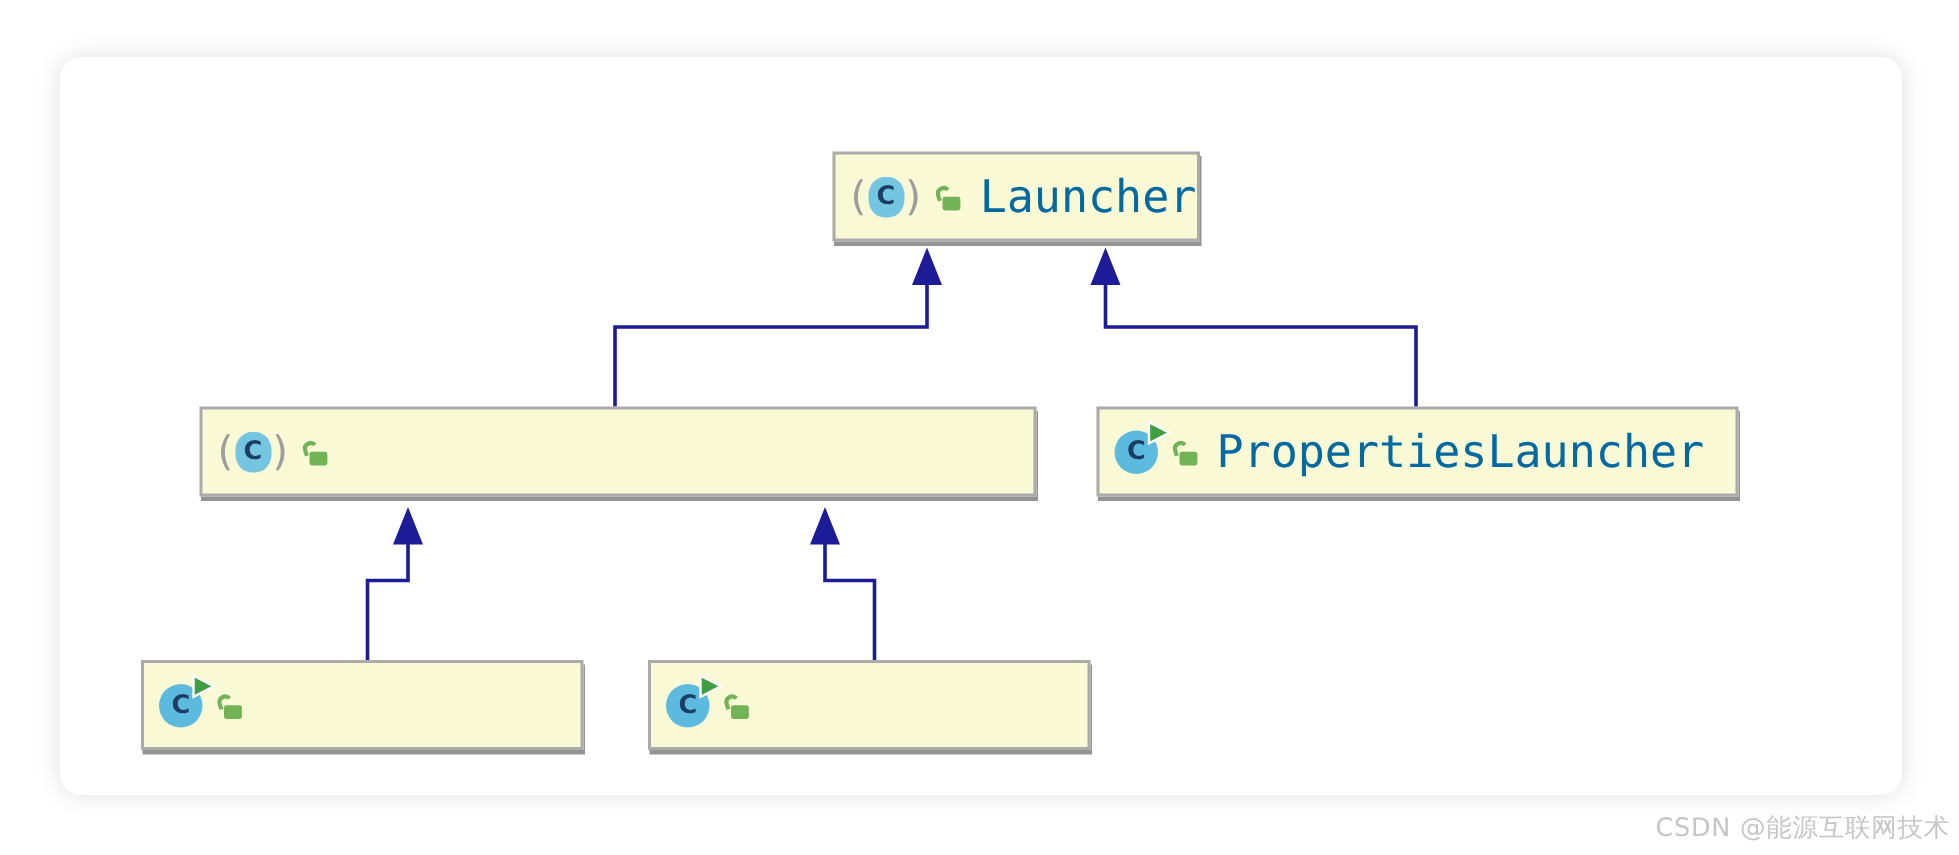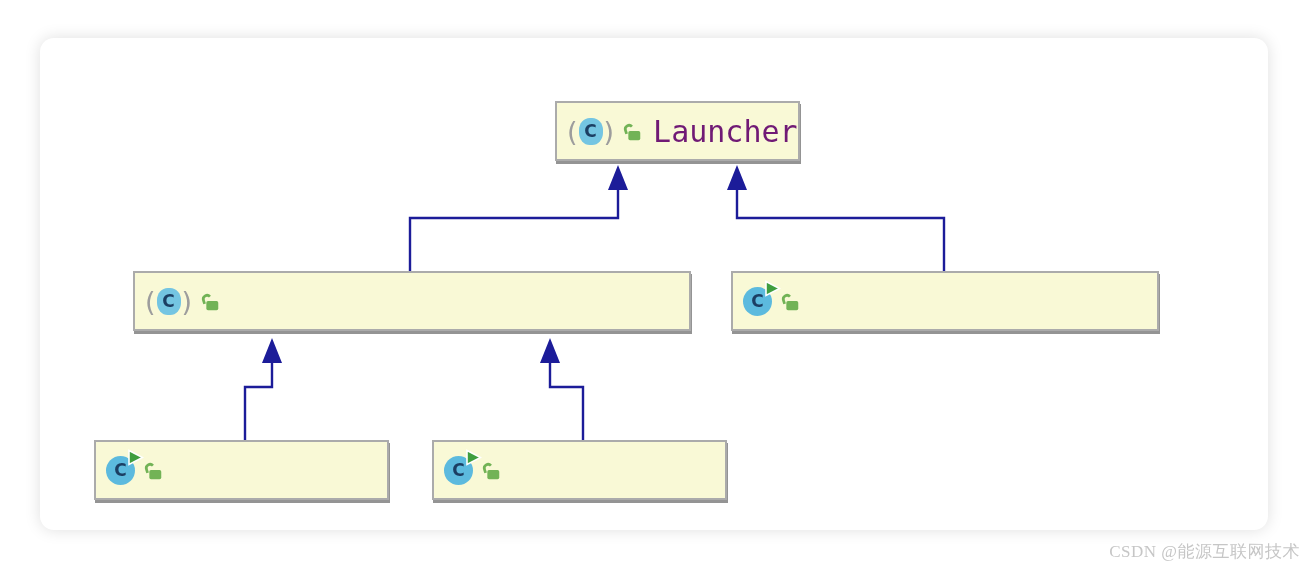--- a/index.html
+++ b/index.html
@@ -17,42 +17,42 @@
   .edges polygon{fill:#1c1c99;stroke:none;}
 
   .node{
     position:absolute;height:60px;box-sizing:border-box;
     background:#f9f9d6;border:2px solid #ababab;
     box-shadow:1px 3px 0 #949494;
     display:flex;align-items:center;padding:0 10px;white-space:nowrap;
   }
   .label{
     font-family:"DejaVu Sans Mono","Liberation Mono",monospace;
-    font-size:30px;color:#701a75;margin-left:10px;letter-spacing:0px;
+    font-size:30px;color:#0369a1;margin-left:10px;letter-spacing:0px;
   }
   .cicon{position:relative;display:inline-flex;align-items:center;flex:none;}
   .cicon.abstract::before{
     content:"(";color:#9d9d9d;font:400 27px/1 "DejaVu Sans",sans-serif;margin-right:1px;
   }
   .cicon.abstract::after{
     content:")";color:#9d9d9d;font:400 27px/1 "DejaVu Sans",sans-serif;margin-left:1px;
   }
   .ball{
     display:inline-block;width:24px;height:27px;border-radius:45%;
     background:#74c5e2;color:#1c3e63;text-align:center;
     font:700 17px/27px "DejaVu Sans",sans-serif;
   }
   .cicon.runnable .ball{
     width:29px;height:29px;border-radius:50%;background:#5cbade;line-height:29px;
   }
   .run-badge{position:absolute;top:-7px;right:-9px;}
   .lock-icon{flex:none;margin-left:7px;margin-top:2px;}
   .watermark{
     position:absolute;top:540px;right:6px;
-    font-size:17px;color:#c6c6c6;letter-spacing:0.5px;font-family:Liberation Serif, serif;
+    font-size:17px;color:#c6c6c6;letter-spacing:0.5px;
   }
 </style>
 </head>
 <body>
 
 <div class="stage">
 
   <div class="card"></div>
 
   <svg class="edges" width="1306" height="570" viewBox="0 0 1306 570">
@@ -99,20 +99,21 @@
     <span class="cicon runnable">
       <span class="ball">C</span>
       <svg class="run-badge" width="17" height="17" viewBox="0 0 17 17">
         <polygon points="2,1.5 15.5,8.5 2,15.5" fill="#3f9e3f" stroke="#ffffff" stroke-width="1.6"></polygon>
       </svg>
     </span>
     <svg class="lock-icon" width="22" height="22" viewBox="0 0 24 24">
       <path d="M5 13 L5 9 A4.2 4.2 0 0 1 13 7.2" fill="none" stroke="#72b356" stroke-width="3" transform="rotate(-18 9 10)"></path>
       <rect x="8" y="11" width="13" height="10" rx="1.8" fill="#72b356"></rect>
     </svg>
+    <span class="label">PropertiesLauncher</span>
   </div>
 
   <div class="node" style="left:94px;top:440px;width:295px;">
     <span class="cicon runnable">
       <span class="ball">C</span>
       <svg class="run-badge" width="17" height="17" viewBox="0 0 17 17">
         <polygon points="2,1.5 15.5,8.5 2,15.5" fill="#3f9e3f" stroke="#ffffff" stroke-width="1.6"></polygon>
       </svg>
     </span>
     <svg class="lock-icon" width="22" height="22" viewBox="0 0 24 24">

